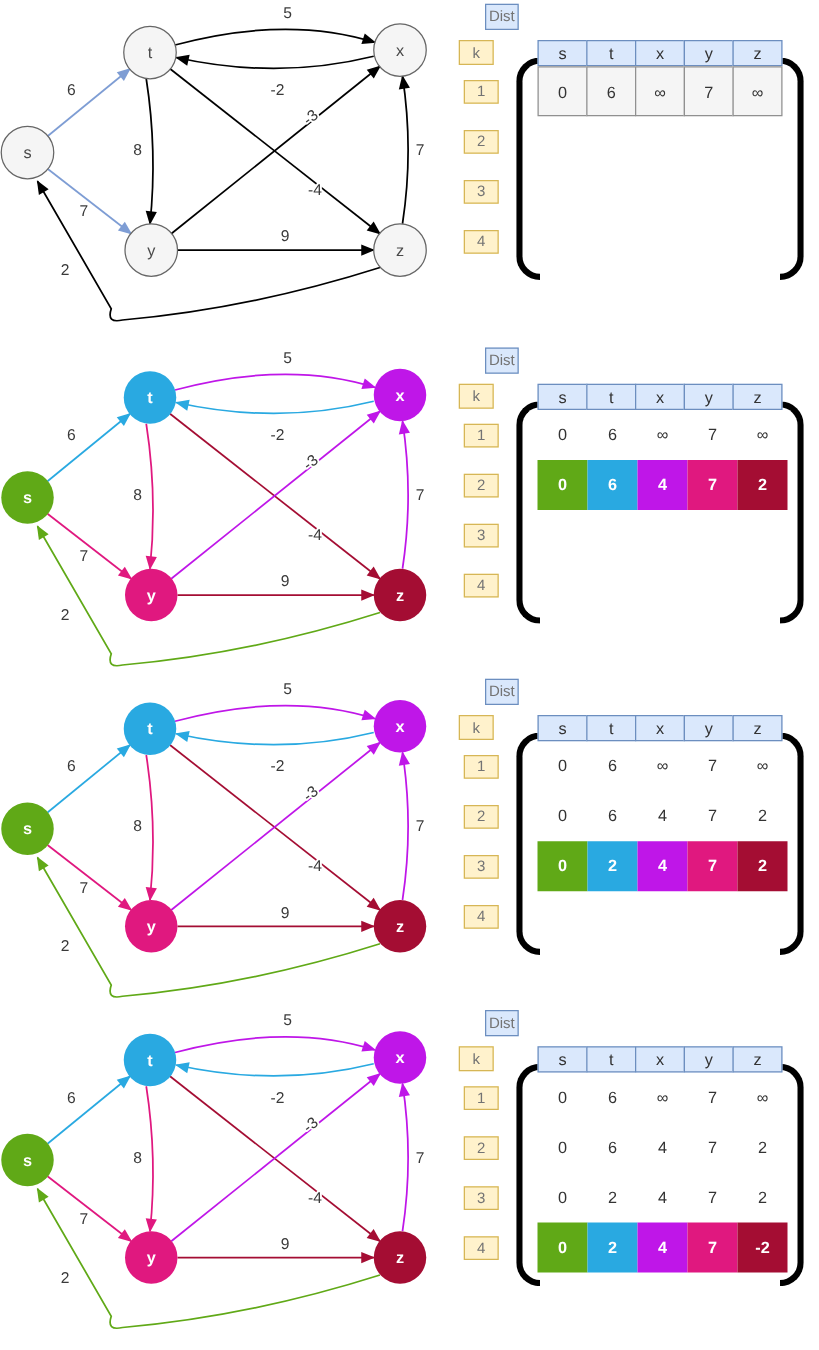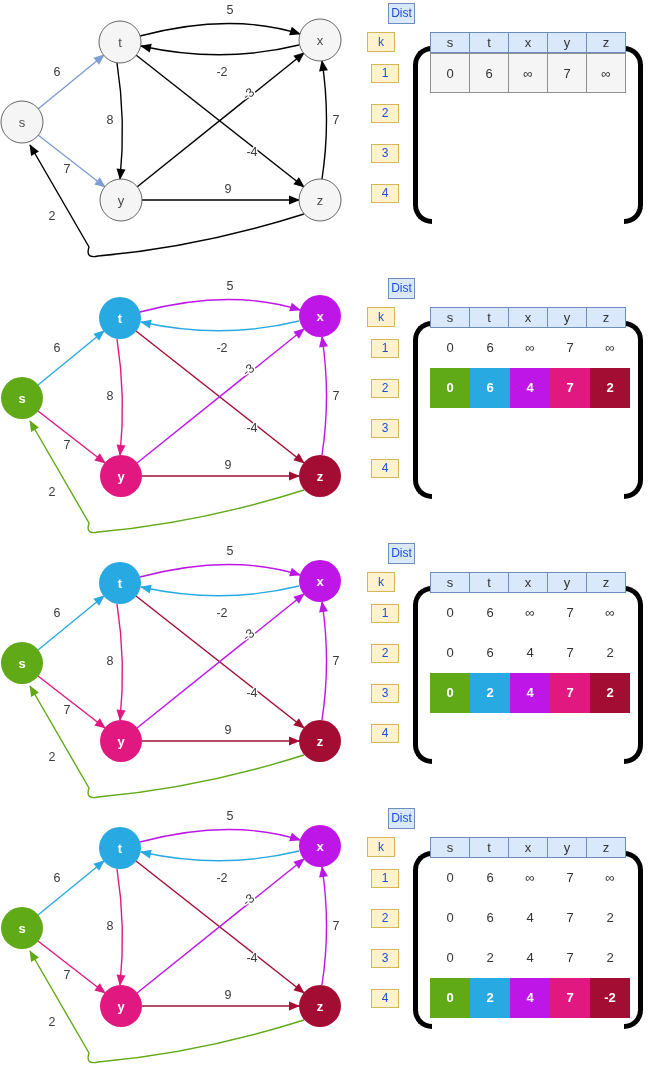--- a/index.html
+++ b/index.html
@@ -17,21 +17,21 @@
   .ce-b{stroke:#29a9e1;}.ce-p{stroke:#e0187f;}.ce-v{stroke:#bf16e8;}
   .ce-r{stroke:#a40d33;}.ce-g{stroke:#60a917;}
   svg text{font-family:"Liberation Sans",sans-serif;}
   .elbl{font-size:12.5px;fill:#3a3a3a;text-anchor:middle;paint-order:stroke;stroke:#fff;stroke-width:3px;stroke-linejoin:round;}
   .n1{fill:#f5f5f5;stroke:#666;stroke-width:1px;}
   .nl{font-size:13px;fill:#4a4a4a;text-anchor:middle;}
   .gc .nl{fill:#fff;font-weight:bold;}
   .cn-s{fill:#60a917;}.cn-t{fill:#29a9e1;}.cn-x{fill:#bf16e8;}.cn-y{fill:#e0187f;}.cn-z{fill:#a40d33;}
 
   
-  .box{position:absolute;border:1px solid;box-sizing:border-box;text-align:center;font-size:12px;color:#1d4ed8;}
+  .box{position:absolute;border:1px solid;box-sizing:border-box;text-align:center;font-size:12px;color:#737373;}
   .dist{left:388px;top:3px;width:27px;height:21px;line-height:19px;background:#dae8fc;border-color:#6c8ebf;}
   .klab{left:367px;top:32px;width:28px;height:20px;line-height:18px;background:#fff2cc;border-color:#d6b656;}
   .kbox{left:371px;width:28px;height:19px;line-height:17px;background:#fff2cc;border-color:#d6b656;}
   .kb1{top:64px;}.kb2{top:104px;}.kb3{top:144px;}.kb4{top:184px;}
 
   .hrow{position:absolute;left:430px;top:32px;display:flex;}
   .hcell{width:40px;height:21px;line-height:19px;text-align:center;font-size:13px;color:#333;
          background:#dae8fc;border:1px solid #6c8ebf;box-sizing:border-box;margin-left:-1px;}
   .hcell:first-child{margin-left:0;}
 

